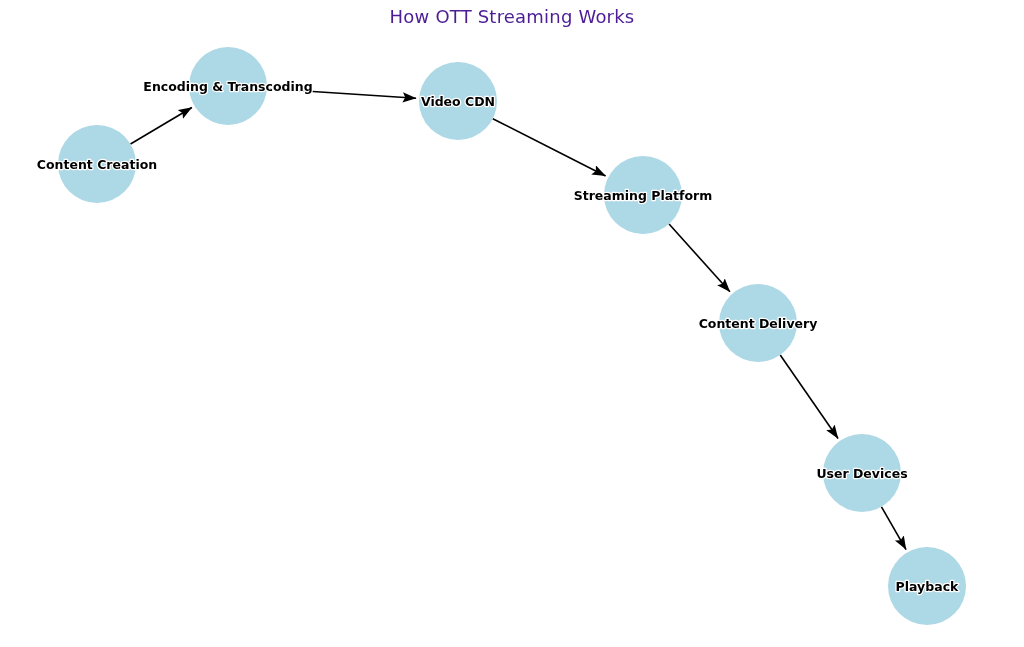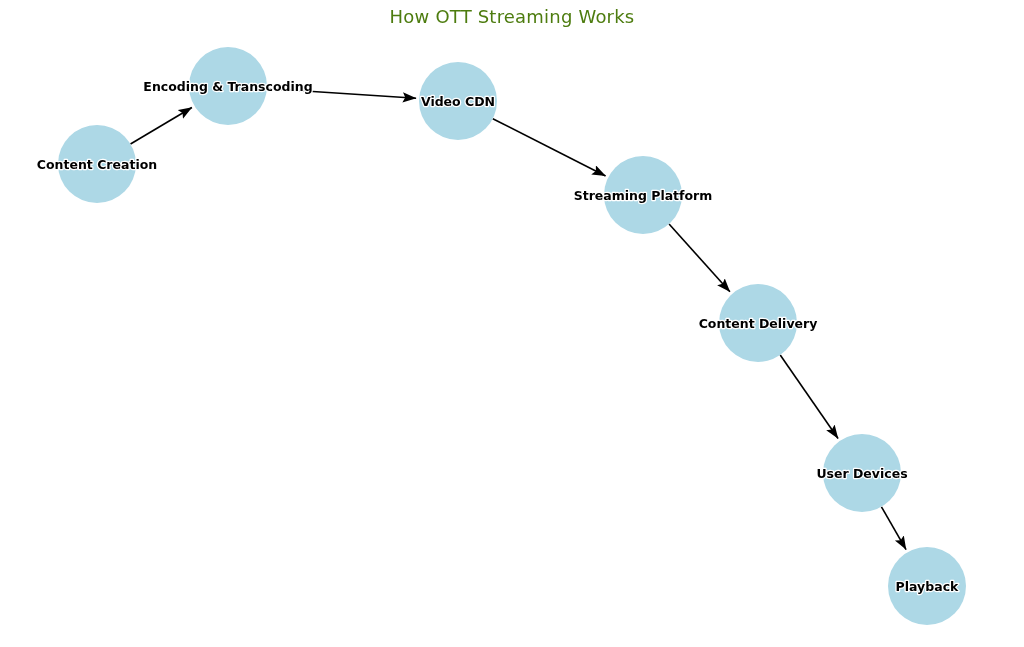--- a/index.html
+++ b/index.html
@@ -21,21 +21,21 @@
   }
   #figure-title {
     position: absolute;
     top: 6px;
     left: 0;
     width: 1024px;
     text-align: center;
     font-family: "DejaVu Sans", sans-serif;
     font-size: 18px;
     font-weight: 400;
-    color: #4d7c0f;
+    color: #4c1d95;
     letter-spacing: 0.2px;
     white-space: nowrap;
   }
   #graph-svg {
     position: absolute;
     top: 0;
     left: 0;
     width: 1024px;
     height: 647px;
   }

